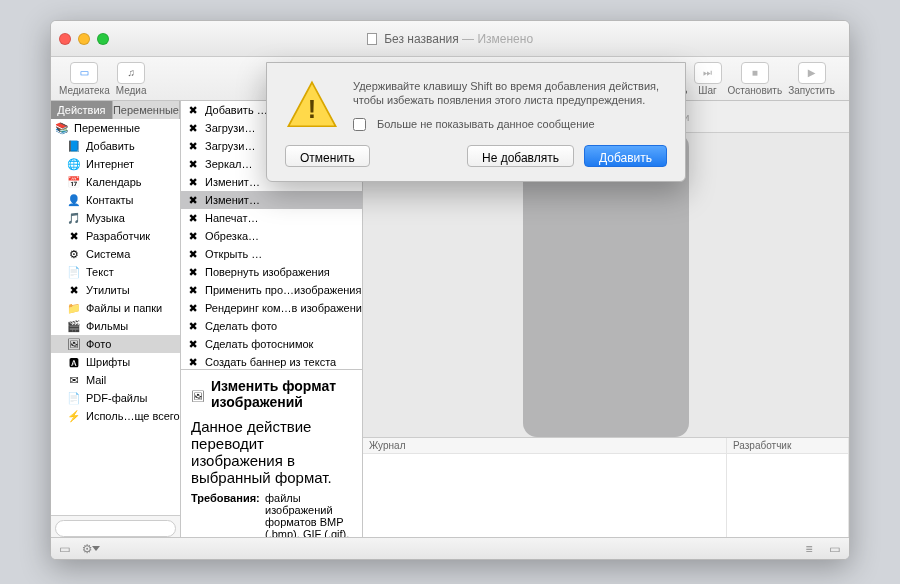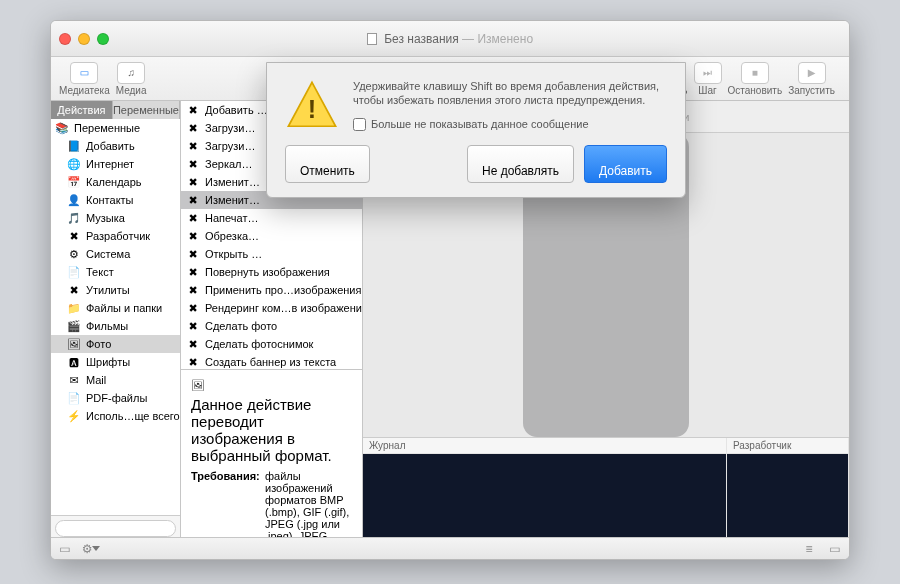--- a/index.html
+++ b/index.html
@@ -29,43 +29,43 @@
 .midcol{ width:182px; border-right:1px solid #c6c6c6; display:flex;flex-direction:column;}
 .midcol .list{font-size:11px;}
 .mrow{display:flex;align-items:center;padding:2px 5px;gap:5px;white-space:nowrap;overflow:hidden;}
 .mrow.sel{background:#c5c5c7;}
 .workflow{ flex:1; display:flex; flex-direction:column; background:#e9e9e9;}
 .wtop{ padding:6px 8px; border-bottom:1px solid #ccc; display:flex; align-items:center; gap:8px; font-size:11px; background:#eee;}
 .wtop select{ font-size:11px; height:19px; border:1px solid #bebebe;border-radius:3px;background:linear-gradient(#fff,#f0f0f0);}
 .wtop .repl{ color:#a8a8a8; font-size:11px;}
 .canvas{ flex:1; position:relative; display:flex; justify-content:center;}
 .pill{ background:#b5b5b6; color:#fff; font-size:12px; padding:5px 14px; border-radius:14px;}
-.logpane{ height:100px; border-top:1px solid #ccc; background:#0f172a; display:flex;}
+.logpane{ height:100px; border-top:1px solid #ccc; background:#ffffff; display:flex;}
 .lcol{flex:1;border-right:1px solid #e4e4e4;}
 .lh{font-size:10px;color:#666;padding:2px 6px;border-bottom:1px solid #e4e4e4;background:#f6f6f6;}
 .infopane{ height:168px; border-top:1px solid #c6c6c6; padding:8px 10px; font-size:11px; overflow:hidden; background:#fff;}
 .infopane h3{ font-size:14px; font-weight:bold; margin-bottom:4px;}
 .infopane .desc{font-size:15px;margin-bottom:6px;}
 .infopane .kv{display:flex;font-size:11px;margin-bottom:2px;}
 .infopane .k{font-weight:bold;width:74px;text-align:right;padding-right:6px;}
 .infopane .v{flex:1;}
 .search{ height:22px; border-top:1px solid #ccc;background:#f5f5f5;padding:2px 4px;}
 .search input{width:100%;height:17px;border:1px solid #ccc;border-radius:9px;font-size:11px;padding:0 8px;background:#fff;}
 .statusbar{height:22px;background:linear-gradient(#f4f4f4,#e6e6e6);border-top:1px solid #c6c6c6;display:flex;align-items:center;padding:0 6px;gap:10px;font-size:12px;color:#888;}
 .sb-ic{width:16px;height:14px;display:inline-flex;align-items:center;justify-content:center;}
 .dialog{ position:absolute; left:266px; top:62px; width:420px; background:#efefef; border:1px solid #b6b6b6; border-radius:0 0 6px 6px; box-shadow:0 12px 30px rgba(0,0,0,0.28); padding:16px 18px 14px; font-size:12px; z-index:50;}
 .dialog .hdr{display:flex;gap:14px;}
 .dialog .warn{width:54px;height:54px;flex-shrink:0;position:relative;}
 .warn svg{width:54px;height:54px;}
 .dialog .msg{flex:1;}
 .dialog .bold{font-weight:bold;font-size:12px;line-height:1.35;margin-bottom:8px;}
 .dialog .sub{font-size:11px;color:#555;line-height:1.3;margin-bottom:10px;}
-.dialog .chk{font-size:11px;color:#555;display:flex;align-items:center;gap:5px;margin-bottom:14px;margin-left:0px;}
+.dialog .chk{font-size:11px;color:#555;display:flex;align-items:center;gap:11px;margin-bottom:14px;margin-left:0px;}
 .dialog .chk input{width:13px;height:13px;}
-.btn{font-size:12px;padding:18px 14px;height:22px;border:1px solid #b7b7b7;border-radius:4px;background:linear-gradient(#fff,#f0f0f0);cursor:default;}
+.btn{font-size:12px;padding:5px 14px;height:22px;border:1px solid #b7b7b7;border-radius:4px;background:linear-gradient(#fff,#f0f0f0);cursor:default;}
 .btn.primary{background:linear-gradient(#58a7ff,#1e7af0);color:#fff;border-color:#1e6fe0;}
 .btn-row{display:flex;justify-content:flex-end;gap:10px;}
 .btn-row .first{margin-right:auto;}
 .tri{display:inline-block;width:0;height:0;border-left:4px solid transparent;border-right:4px solid transparent;border-top:5px solid #777;vertical-align:2px;}
 </style>
 </head>
 <body>
 
 <div class="window">
 
@@ -259,20 +259,21 @@
             <span>Создать баннер из текста</span>
           </div>
           <div class="mrow">
             <span class="ic">✖</span>
             <span>Создать контактный лист в PDF</span>
           </div>
         </div>
       <div class="infopane">
         <div style="display:flex;gap:6px;align-items:center;margin-bottom:4px;">
           <span class="ic">🖼</span>
+          <h3>Изменить формат изображений</h3>
         </div>
         <div class="desc">Данное действие переводит изображения в выбранный формат.</div>
         <div class="kv">
             <div class="k">Требования:</div>
             <div class="v">файлы изображений форматов BMP (.bmp), GIF (.gif), JPEG (.jpg или .jpeg), JPEG 2000 (.jp2), PDF (одностраничный .pdf), PNG (.png) или TIFF (.tif или .tiff).</div>
           </div>
 
       </div>
     </div>
 

